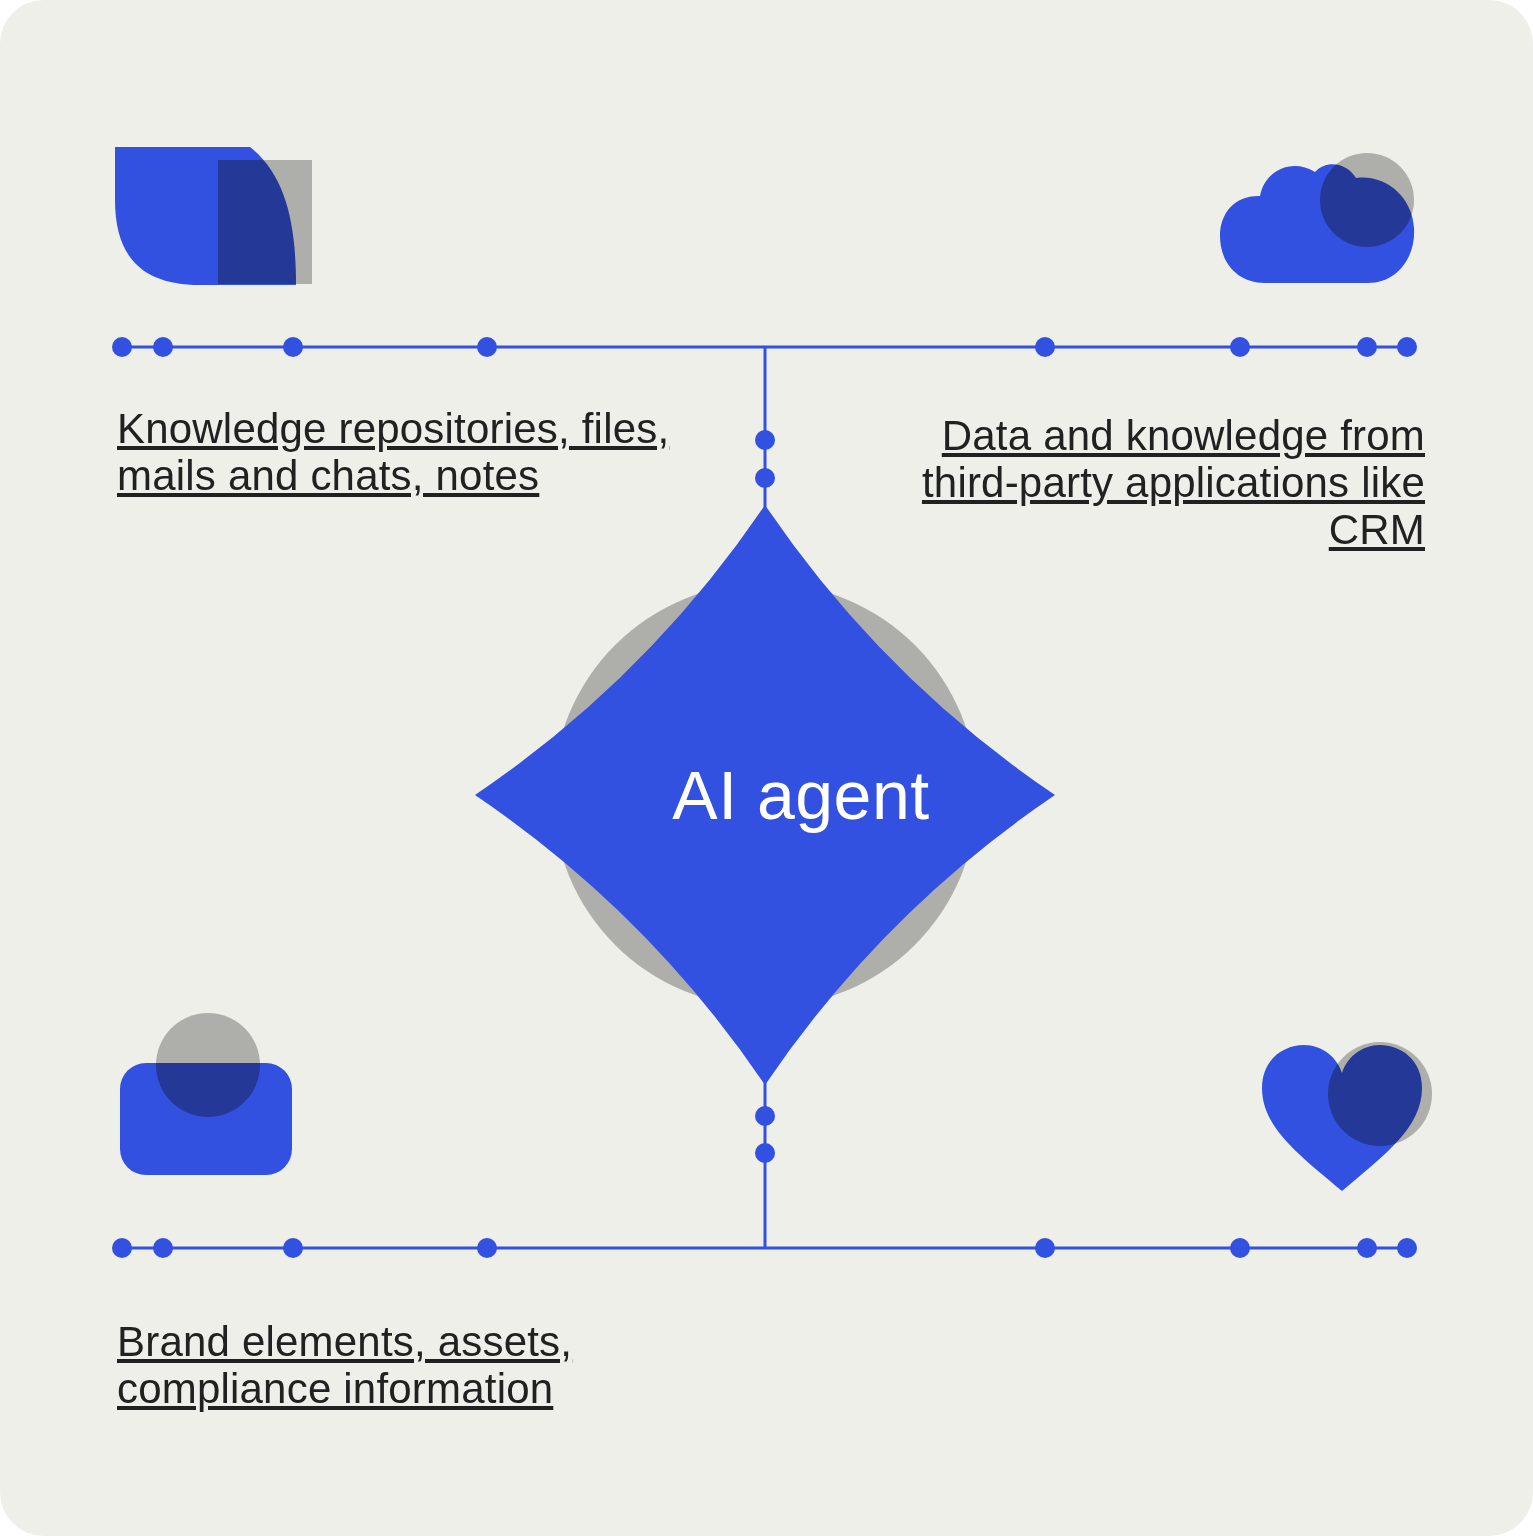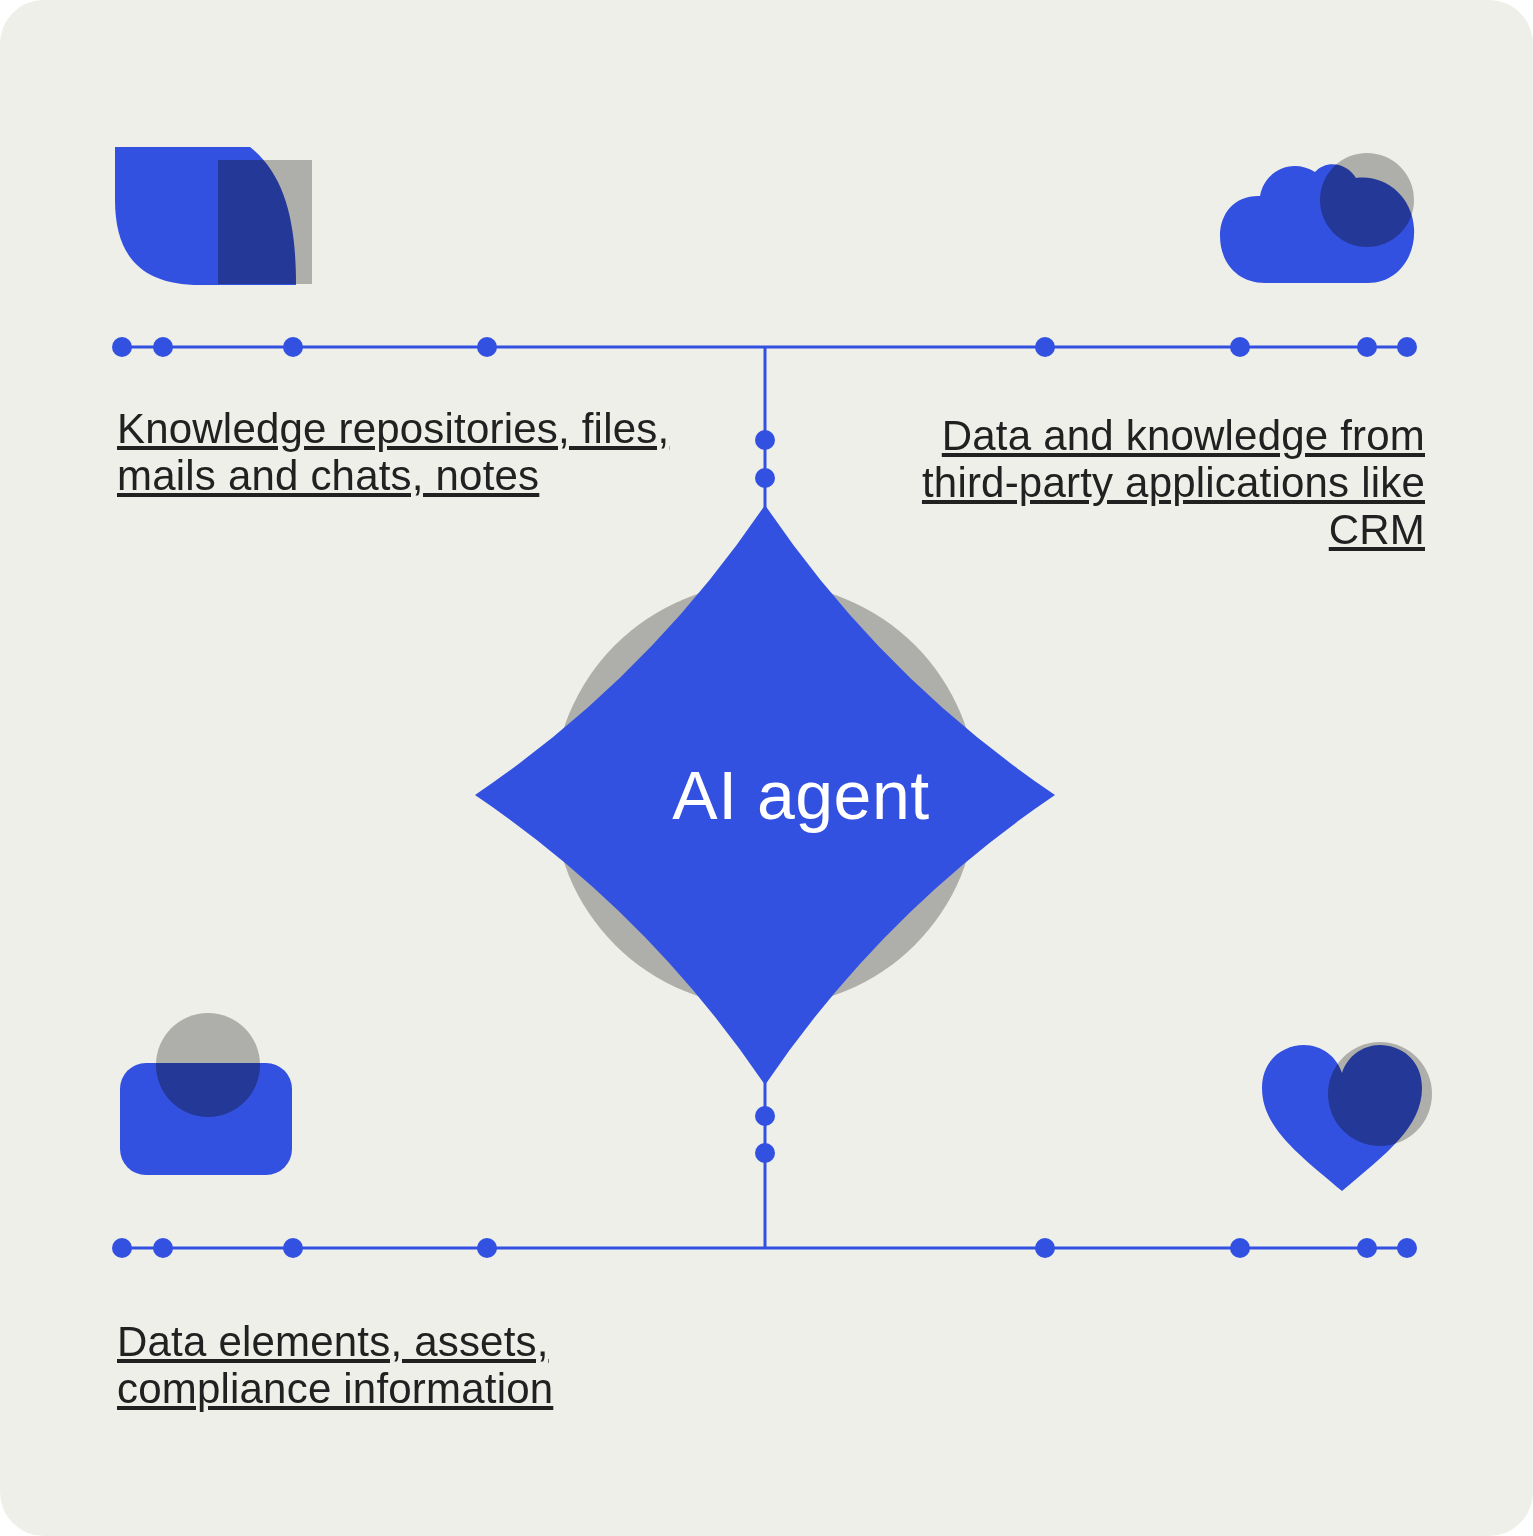--- a/index.html
+++ b/index.html
@@ -101,16 +101,16 @@
 
   <svg class="icon-svg" style="left:1252px;top:1036px;" width="185" height="170" viewBox="0 0 185 170" aria-hidden="true">
     <circle cx="128" cy="58" r="52" fill="var(--gray)"></circle>
     <path class="blend" d="M 90 155 C 46 118 10 91 10 52 C 10 23 32 9 52 9 C 70 9 85 21 90 37 C 95 21 110 9 128 9 C 148 9 170 23 170 52 C 170 91 134 118 90 155 Z" fill="var(--blue)"></path>
   </svg>
 
   <div class="label" style="left:117px;top:405px;width:580px;">Knowledge repositories, files, mails and chats, notes</div>
 
   <div class="label right" style="right:108px;top:412px;width:540px;">Data and knowledge from third-party applications like CRM</div>
 
-  <div class="label" style="left:117px;top:1318px;width:500px;">Data elements, assets, compliance information</div>
+  <div class="label" style="left:117px;top:1318px;width:500px;">Brand elements, assets, compliance information</div>
 
 
 </div>
 
 </body></html>

